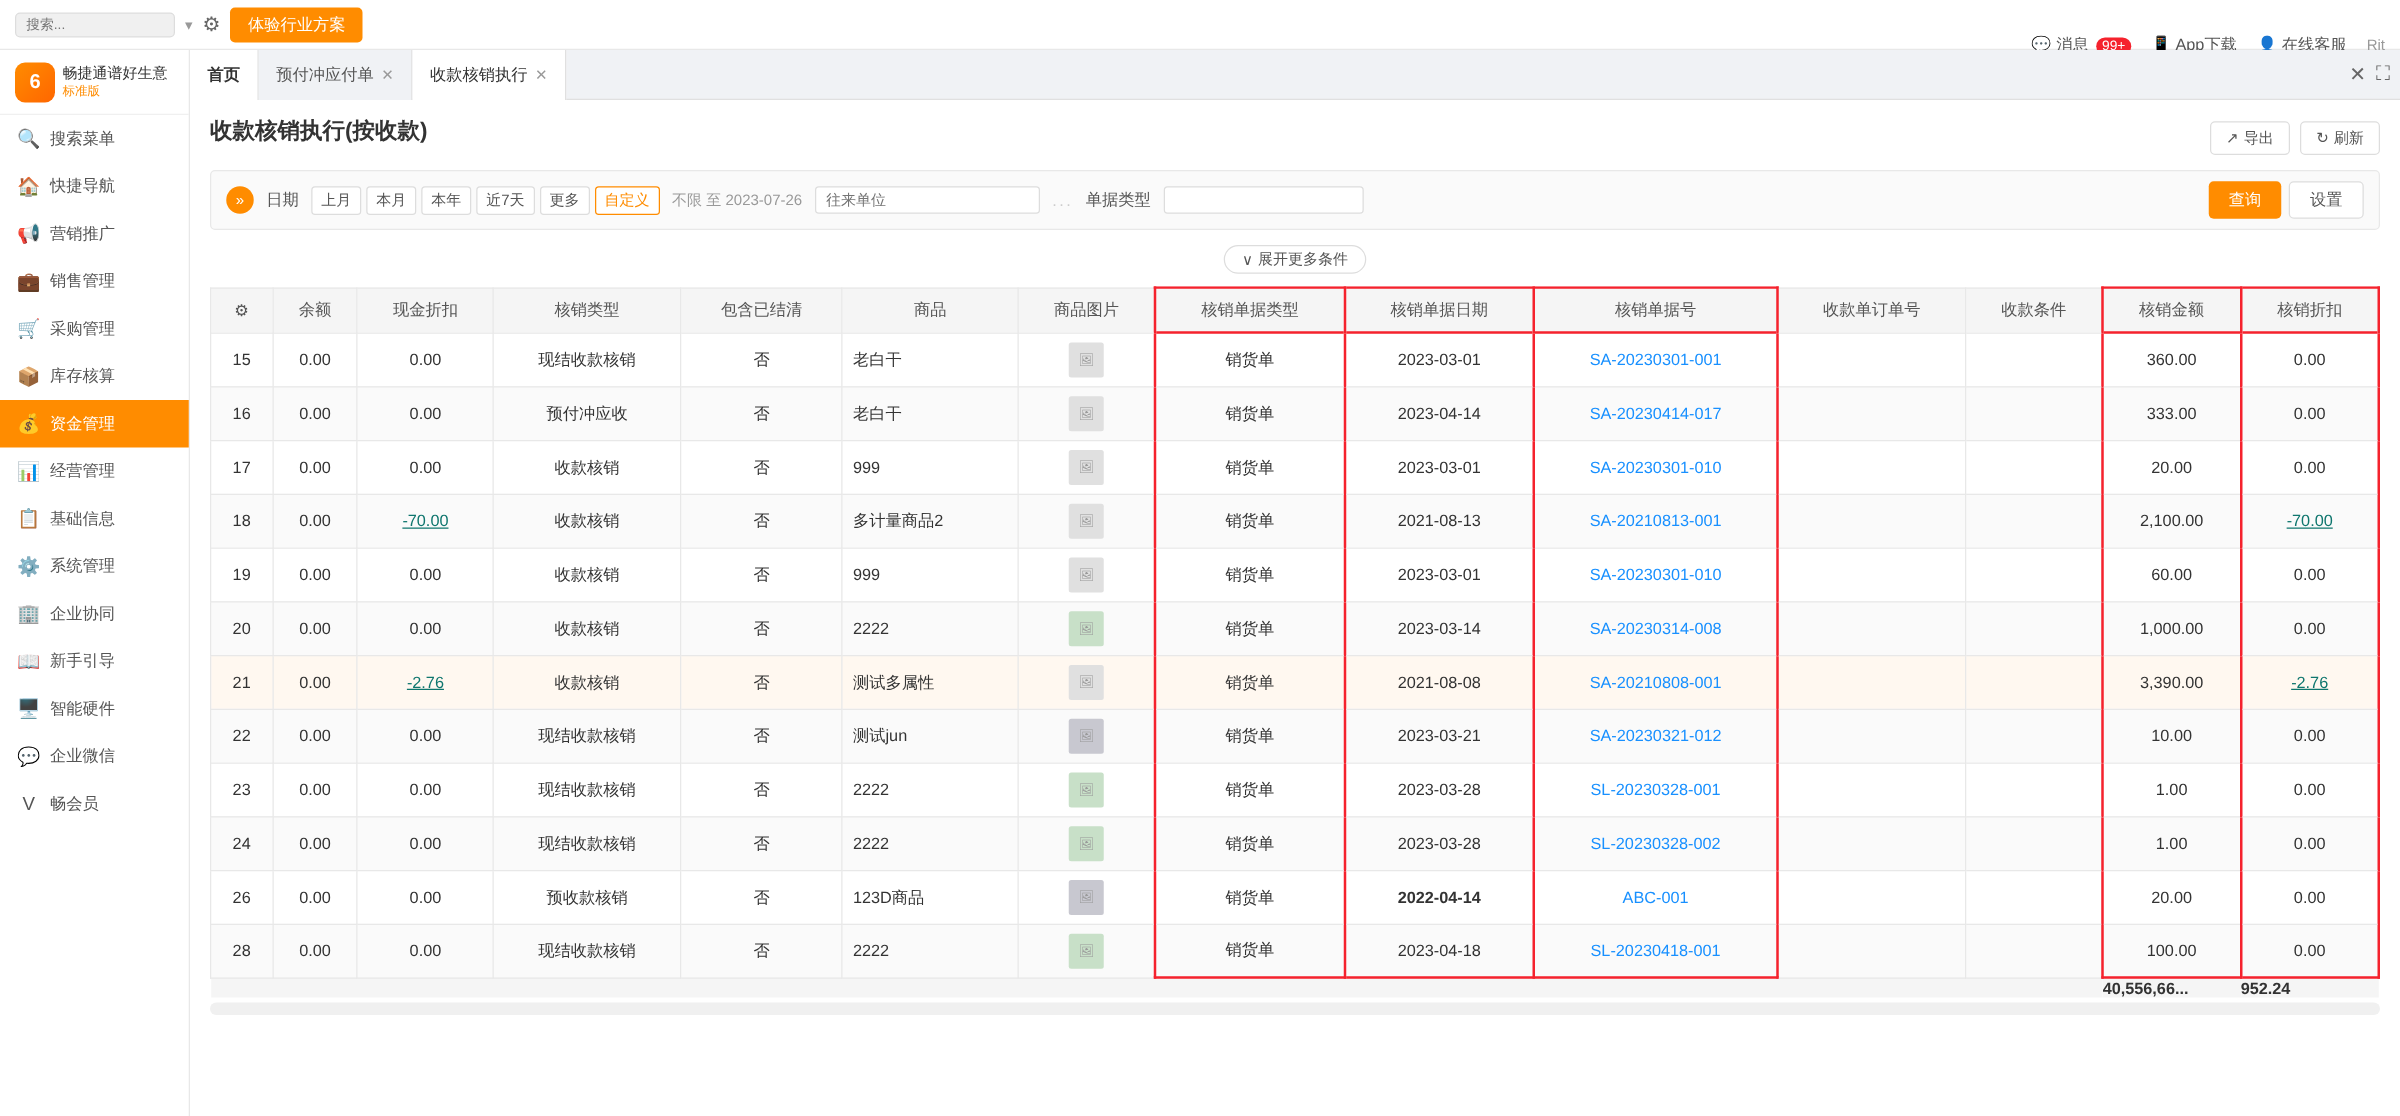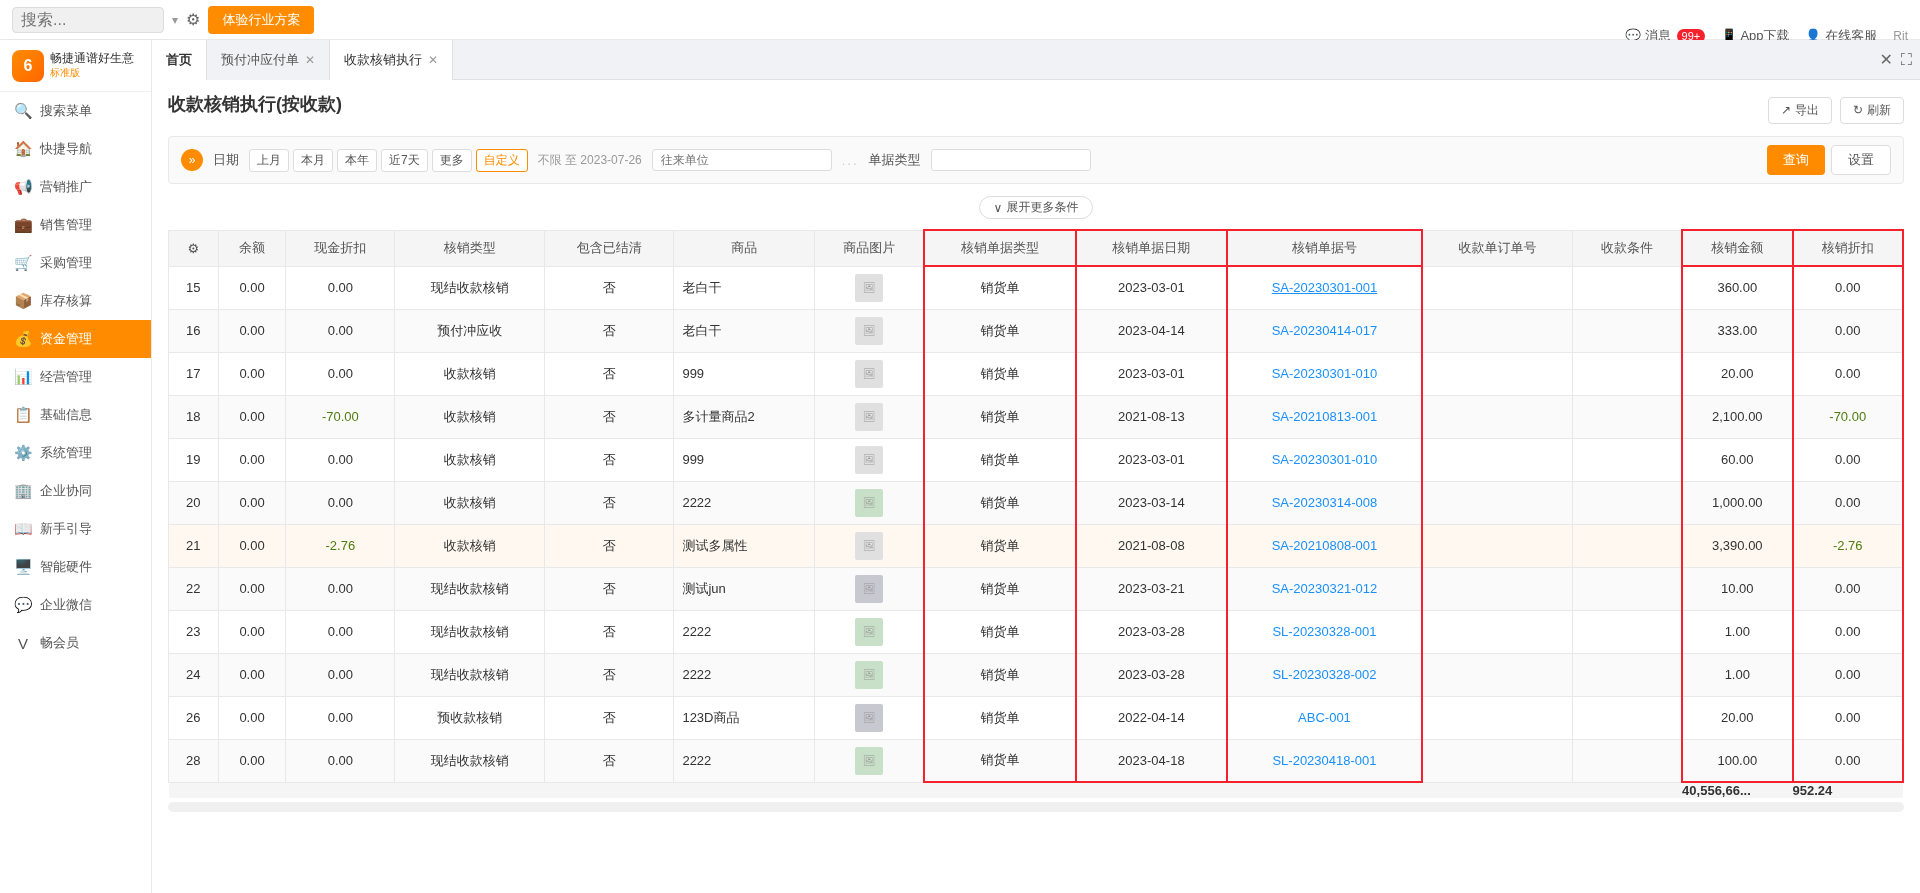--- a/index.html
+++ b/index.html
@@ -13,22 +13,22 @@
       align-items: center;
       padding: 0 12px;
       border-bottom: 1px solid #e8e8e8;
       gap: 8px;
     }
     .top-bar-input {
       background: #f0f0f0;
       border: 1px solid #ddd;
       border-radius: 4px;
       padding: 3px 8px;
-      width: 152px;
-      font-size: 16px;
+      width: 128px;
+      font-size: 11px;
       color: #999;
     }
     .top-bar-chevron { color: #999; font-size: 12px; }
     .top-bar-gear { color: #666; font-size: 16px; cursor: pointer; }
     .industry-btn {
       background: #ff8c00;
       color: #fff;
       border: none;
       border-radius: 4px;
       padding: 5px 14px;
@@ -259,21 +259,21 @@
     tbody tr { background: #fff; }
     tbody tr:nth-child(even) { background: #fafafa; }
     tbody tr.highlighted { background: #fff8f0; }
     tbody td {
       padding: 7px 8px;
       text-align: center;
       border: 1px solid #e8e8e8;
       white-space: nowrap;
       color: #333;
     }
-    tbody td.red { color: #4d7c0f; }
+    tbody td.red { color: #0f766e; text-decoration: underline; }
     tbody td.link { color: #1890ff; cursor: pointer; text-decoration: none; }
     tbody td.left { text-align: left; }
 
     .footer-row td {
       background: #f5f5f5;
       font-weight: bold;
       color: #333;
     }
 
     
@@ -503,21 +503,21 @@
             <tr>
                   <td>15</td>
                   <td>0.00</td>
                   <td>0.00</td>
                   <td>现结收款核销</td>
                   <td>否</td>
                   <td class="left">老白干</td>
                   <td style="text-align: center;"><div class="img-placeholder">🖼</div></td>
                   <td style="border-top: 2px solid rgb(245, 34, 45); border-left: 2px solid rgb(245, 34, 45); border-right: 2px solid rgb(245, 34, 45);">销货单</td>
                   <td style="border-left: 2px solid rgb(245, 34, 45); border-right: 2px solid rgb(245, 34, 45); border-top: 2px solid rgb(245, 34, 45);">2023-03-01</td>
-                  <td class="link" style="border-left: 2px solid rgb(245, 34, 45); border-right: 2px solid rgb(245, 34, 45); border-top: 2px solid rgb(245, 34, 45); text-decoration: underline;">SA-20230301-001</td>
+                  <td class="link" style="border-left: 2px solid rgb(245, 34, 45); border-right: 2px solid rgb(245, 34, 45); border-top: 2px solid rgb(245, 34, 45);">SA-20230301-001</td>
                   <td></td>
                   <td></td>
                   <td style="border-top: 2px solid rgb(245, 34, 45); border-left: 2px solid rgb(245, 34, 45); border-right: 2px solid rgb(245, 34, 45);">360.00</td>
                   <td style="border-top: 2px solid rgb(245, 34, 45); border-left: 2px solid rgb(245, 34, 45); border-right: 2px solid rgb(245, 34, 45);">0.00</td>
                 </tr>
                 <tr>
                   <td>16</td>
                   <td>0.00</td>
                   <td>0.00</td>
                   <td>预付冲应收</td>
@@ -662,21 +662,21 @@
                 </tr>
                 <tr>
                   <td>26</td>
                   <td>0.00</td>
                   <td>0.00</td>
                   <td>预收款核销</td>
                   <td>否</td>
                   <td class="left">123D商品</td>
                   <td style="text-align: center;"><div class="img-placeholder has-img2">🖼</div></td>
                   <td style="border-left: 2px solid rgb(245, 34, 45); border-right: 2px solid rgb(245, 34, 45);">销货单</td>
-                  <td style="border-left: 2px solid rgb(245, 34, 45); border-right: 2px solid rgb(245, 34, 45);">2022-04-14</td>
+                  <td style="border-left: 2px solid rgb(245, 34, 45); border-right: 2px solid rgb(245, 34, 45); font-weight: bold;">2022-04-14</td>
                   <td class="link" style="border-left: 2px solid rgb(245, 34, 45); border-right: 2px solid rgb(245, 34, 45);">ABC-001</td>
                   <td></td>
                   <td></td>
                   <td style="border-left: 2px solid rgb(245, 34, 45); border-right: 2px solid rgb(245, 34, 45);">20.00</td>
                   <td style="border-left: 2px solid rgb(245, 34, 45); border-right: 2px solid rgb(245, 34, 45);">0.00</td>
                 </tr>
                 <tr>
                   <td>28</td>
                   <td>0.00</td>
                   <td>0.00</td>

